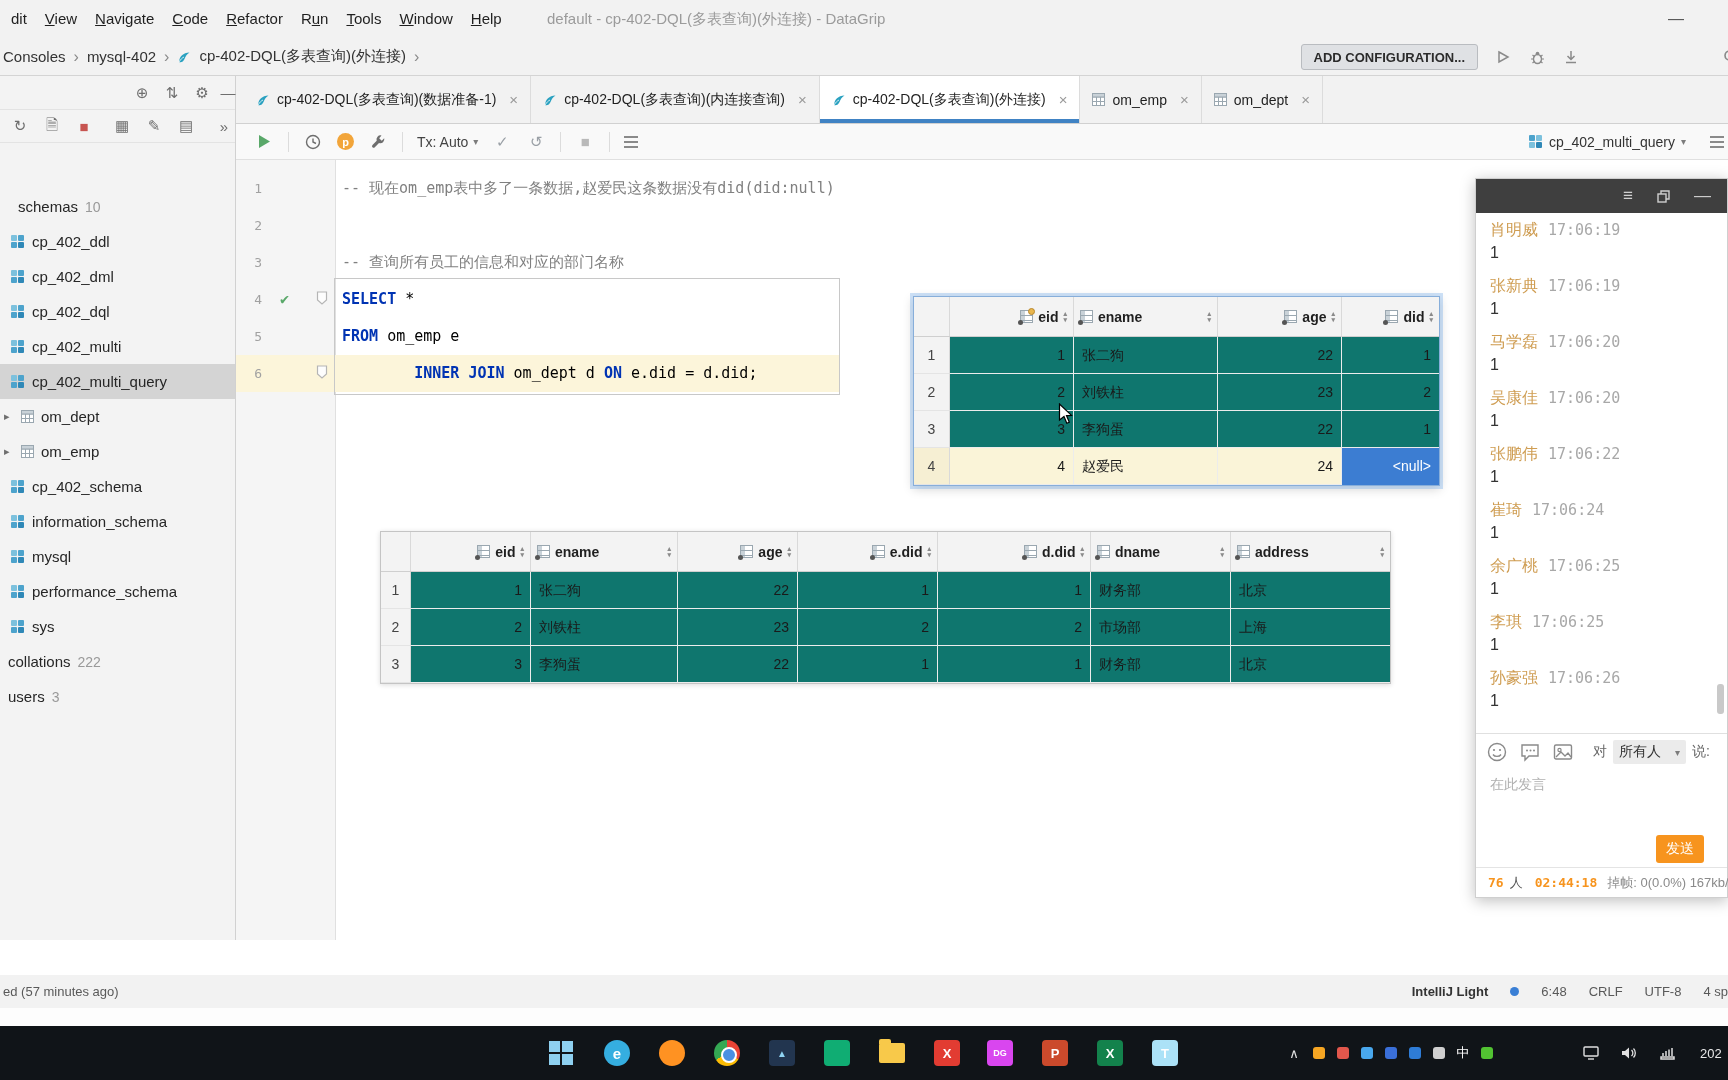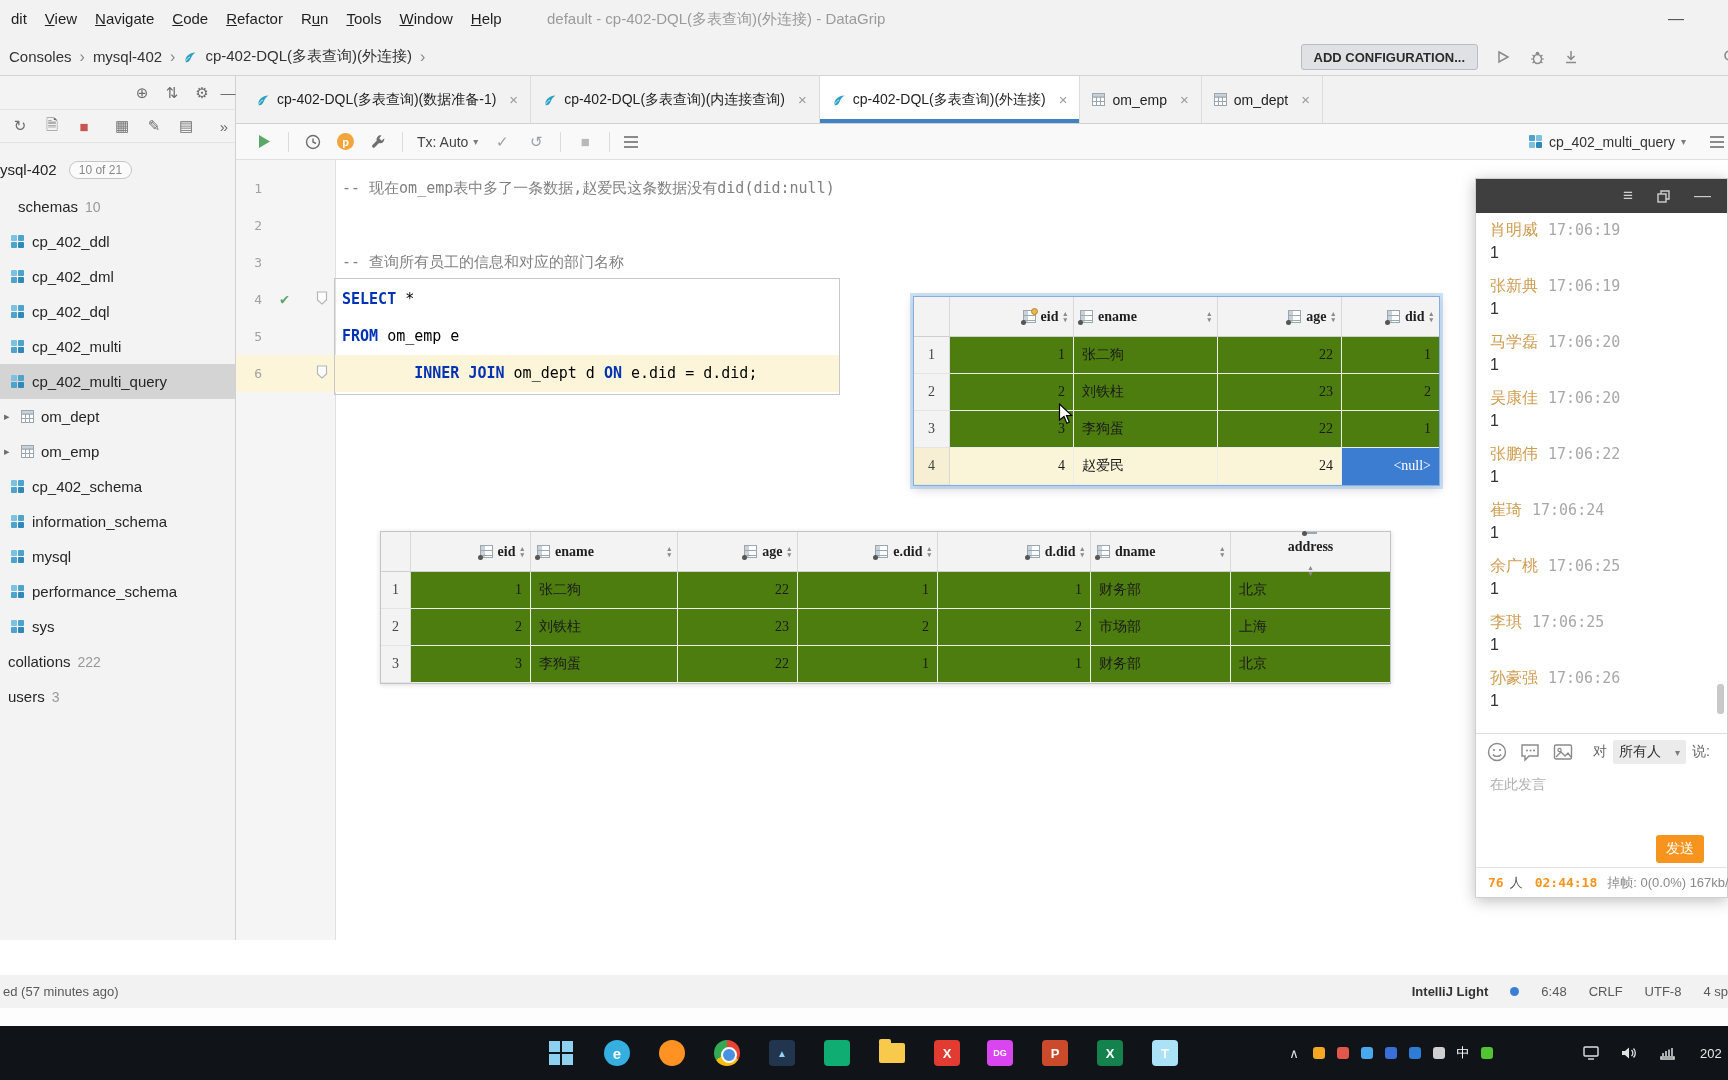--- a/index.html
+++ b/index.html
@@ -10,21 +10,21 @@
   
   .menubar { position:absolute; left:0; top:0; width:1728px; height:38px; background:#f2f2f2; display:flex; align-items:center; }
   .menu-items { display:flex; align-items:center; height:100%; padding-left:2px; }
   .menu-item { padding:0 9px; font-size:15px; color:#1f1f1f; line-height:38px; cursor:default; }
   .menu-item u { text-decoration:underline; }
   .win-title { position:absolute; left:547px; top:0; line-height:38px; font-size:15px; color:#9b9b9b; white-space:nowrap; }
   .win-min { position:absolute; left:1668px; top:0; line-height:38px; font-size:16px; color:#555; }
 
   
   .navbar { position:absolute; left:0; top:38px; width:1728px; height:38px; background:#f2f2f2; border-bottom:1px solid #d4d4d4; display:flex; align-items:center; }
-  .breadcrumbs { display:flex; align-items:center; gap:8px; padding-left:3px; font-size:15px; color:#333; white-space:nowrap;margin-left:6px; }
+  .breadcrumbs { display:flex; align-items:center; gap:8px; padding-left:3px; font-size:15px; color:#333; white-space:nowrap; }
   .crumb-sep { color:#8a8a8a; font-size:16px; }
   .nav-right { position:absolute; right:148px; top:0; height:38px; display:flex; align-items:center; gap:16px; }
   .add-config { height:26px; padding:0 12px; background:#dfe1e4; border:1px solid #b9bcc0; border-radius:3px; font-size:13px; font-weight:bold; color:#2b2b2b; font-family:"Liberation Sans",sans-serif; }
   .nav-icon { width:18px; height:18px; display:inline-flex; align-items:center; justify-content:center; }
   .nav-search { position:absolute; right:-160px; top:10px; }
 
   
   .sidebar { position:absolute; left:0; top:76px; width:236px; height:864px; background:#f3f3f3; border-right:1px solid #d1d1d1; }
   .sb-row1 { position:absolute; top:0; left:0; right:0; height:34px; border-bottom:1px solid #e3e3e3; }
   .sb-row2 { position:absolute; top:34px; left:0; right:0; height:33px; border-bottom:1px solid #e3e3e3; }
@@ -64,21 +64,21 @@
   .eline { position:absolute; left:0; width:900px; height:37px; font-family:"DejaVu Sans Mono", monospace; font-size:15px; line-height:37px; }
   .lnum { position:absolute; left:2px; width:24px; text-align:right; color:#a1a1a1; font-size:13px; }
   .lcheck { position:absolute; left:44px; color:#59a869; font-size:15px; font-weight:bold; }
   .lpin { position:absolute; left:80px; top:10px; }
   .lcode { position:absolute; left:106px; white-space:pre; color:#000; }
   .seg-kw { color:#0033b3; font-weight:bold; }
   .seg-cm { color:#808080; }
   .seg-pl { color:#000; }
 
   
-  .dgrid { position:absolute; background:#4d7c0f; font-family:Liberation Serif, serif; font-size:14px; }
+  .dgrid { position:absolute; background:#0f766e; font-family:Liberation Sans, sans-serif; font-size:14px; }
   .dgrid.focused { border:1px solid #87aeda; box-shadow:0 0 0 3px rgba(130,180,235,.4), 0 3px 10px rgba(0,0,0,.18); }
   .dgrid.plain   { border:1px solid #c4c4c4; box-shadow:0 1px 5px rgba(0,0,0,.14); }
   .g-header { display:flex; height:40px; background:#f3f3f3; border-bottom:1px solid #cfcfcf; }
   .g-hcell { display:flex; align-items:center; border-right:1px solid #d9d9d9; font-weight:bold; color:#1f1f1f; padding:0 6px; gap:5px; }
   .g-hcell:last-child { border-right:none;text-align:center; }
   .g-hnum { background:#f3f3f3; border-right:1px solid #d9d9d9; }
   .hspacer { flex:1; }
   .sorter { display:flex; flex-direction:column; line-height:6px; font-size:7px; color:#8a8a8a; }
   .colicon { position:relative; width:13px; height:13px; border:1px solid #9aa7b0; background:
       linear-gradient(#9aa7b0 0 1px, transparent 1px) 0 4px/13px 5px repeat-y,
@@ -222,24 +222,20 @@
     <div class="sb-row2">
         <span class="sb-ico" style="left: 8px; color: rgb(110, 110, 110);">↻</span>
         <span class="sb-ico" style="left: 40px; color: rgb(110, 110, 110);">🗎</span>
         <span class="sb-ico" style="left: 72px; color: rgb(199, 84, 80);">■</span>
         <span class="sb-ico" style="left: 110px; color: rgb(110, 110, 110);">▦</span>
         <span class="sb-ico" style="left: 142px; color: rgb(110, 110, 110);">✎</span>
         <span class="sb-ico" style="left: 174px; color: rgb(110, 110, 110);">▤</span>
         <span class="sb-ico" style="left: 212px; color: rgb(110, 110, 110);">»</span>
       </div>
     <div class="tree" id="dbTree">
-      <div class="tree-root">
-        <span class="rlabel">ysql-402</span>
-        <span class="root-badge">10 of 21</span>
-      </div>
     <div class="tree-item" style="top: 41px; padding-left: 18px;">
           <span>schemas</span>
           <span class="titem-count">10</span>
         </div>
         <div class="tree-item" style="top: 76px; padding-left: 10px;">
           <span>
             <svg width="15" height="15" viewBox="0 0 15 15">
               <rect x="1" y="1" width="6" height="6" rx="1" fill="#7cc1dd"></rect>
               <rect x="8" y="1" width="6" height="6" rx="1" fill="#4da3cc"></rect>
               <rect x="1" y="8" width="6" height="6" rx="1" fill="#4da3cc"></rect>
@@ -663,21 +659,21 @@
             <span class="colicon">
               <span class="dot"></span>
             </span>
             <span>dname</span>
             <div class="hspacer"></div>
             <span class="sorter">
               <span>▴</span>
               <span>▾</span>
             </span>
           </div>
-          <div class="g-hcell" style="width: 159px; flex-direction: column;">
+          <div class="g-hcell" style="width: 159px;">
             <span class="colicon">
               <span class="dot"></span>
             </span>
             <span>address</span>
             <div class="hspacer"></div>
             <span class="sorter">
               <span>▴</span>
               <span>▾</span>
             </span>
           </div>

